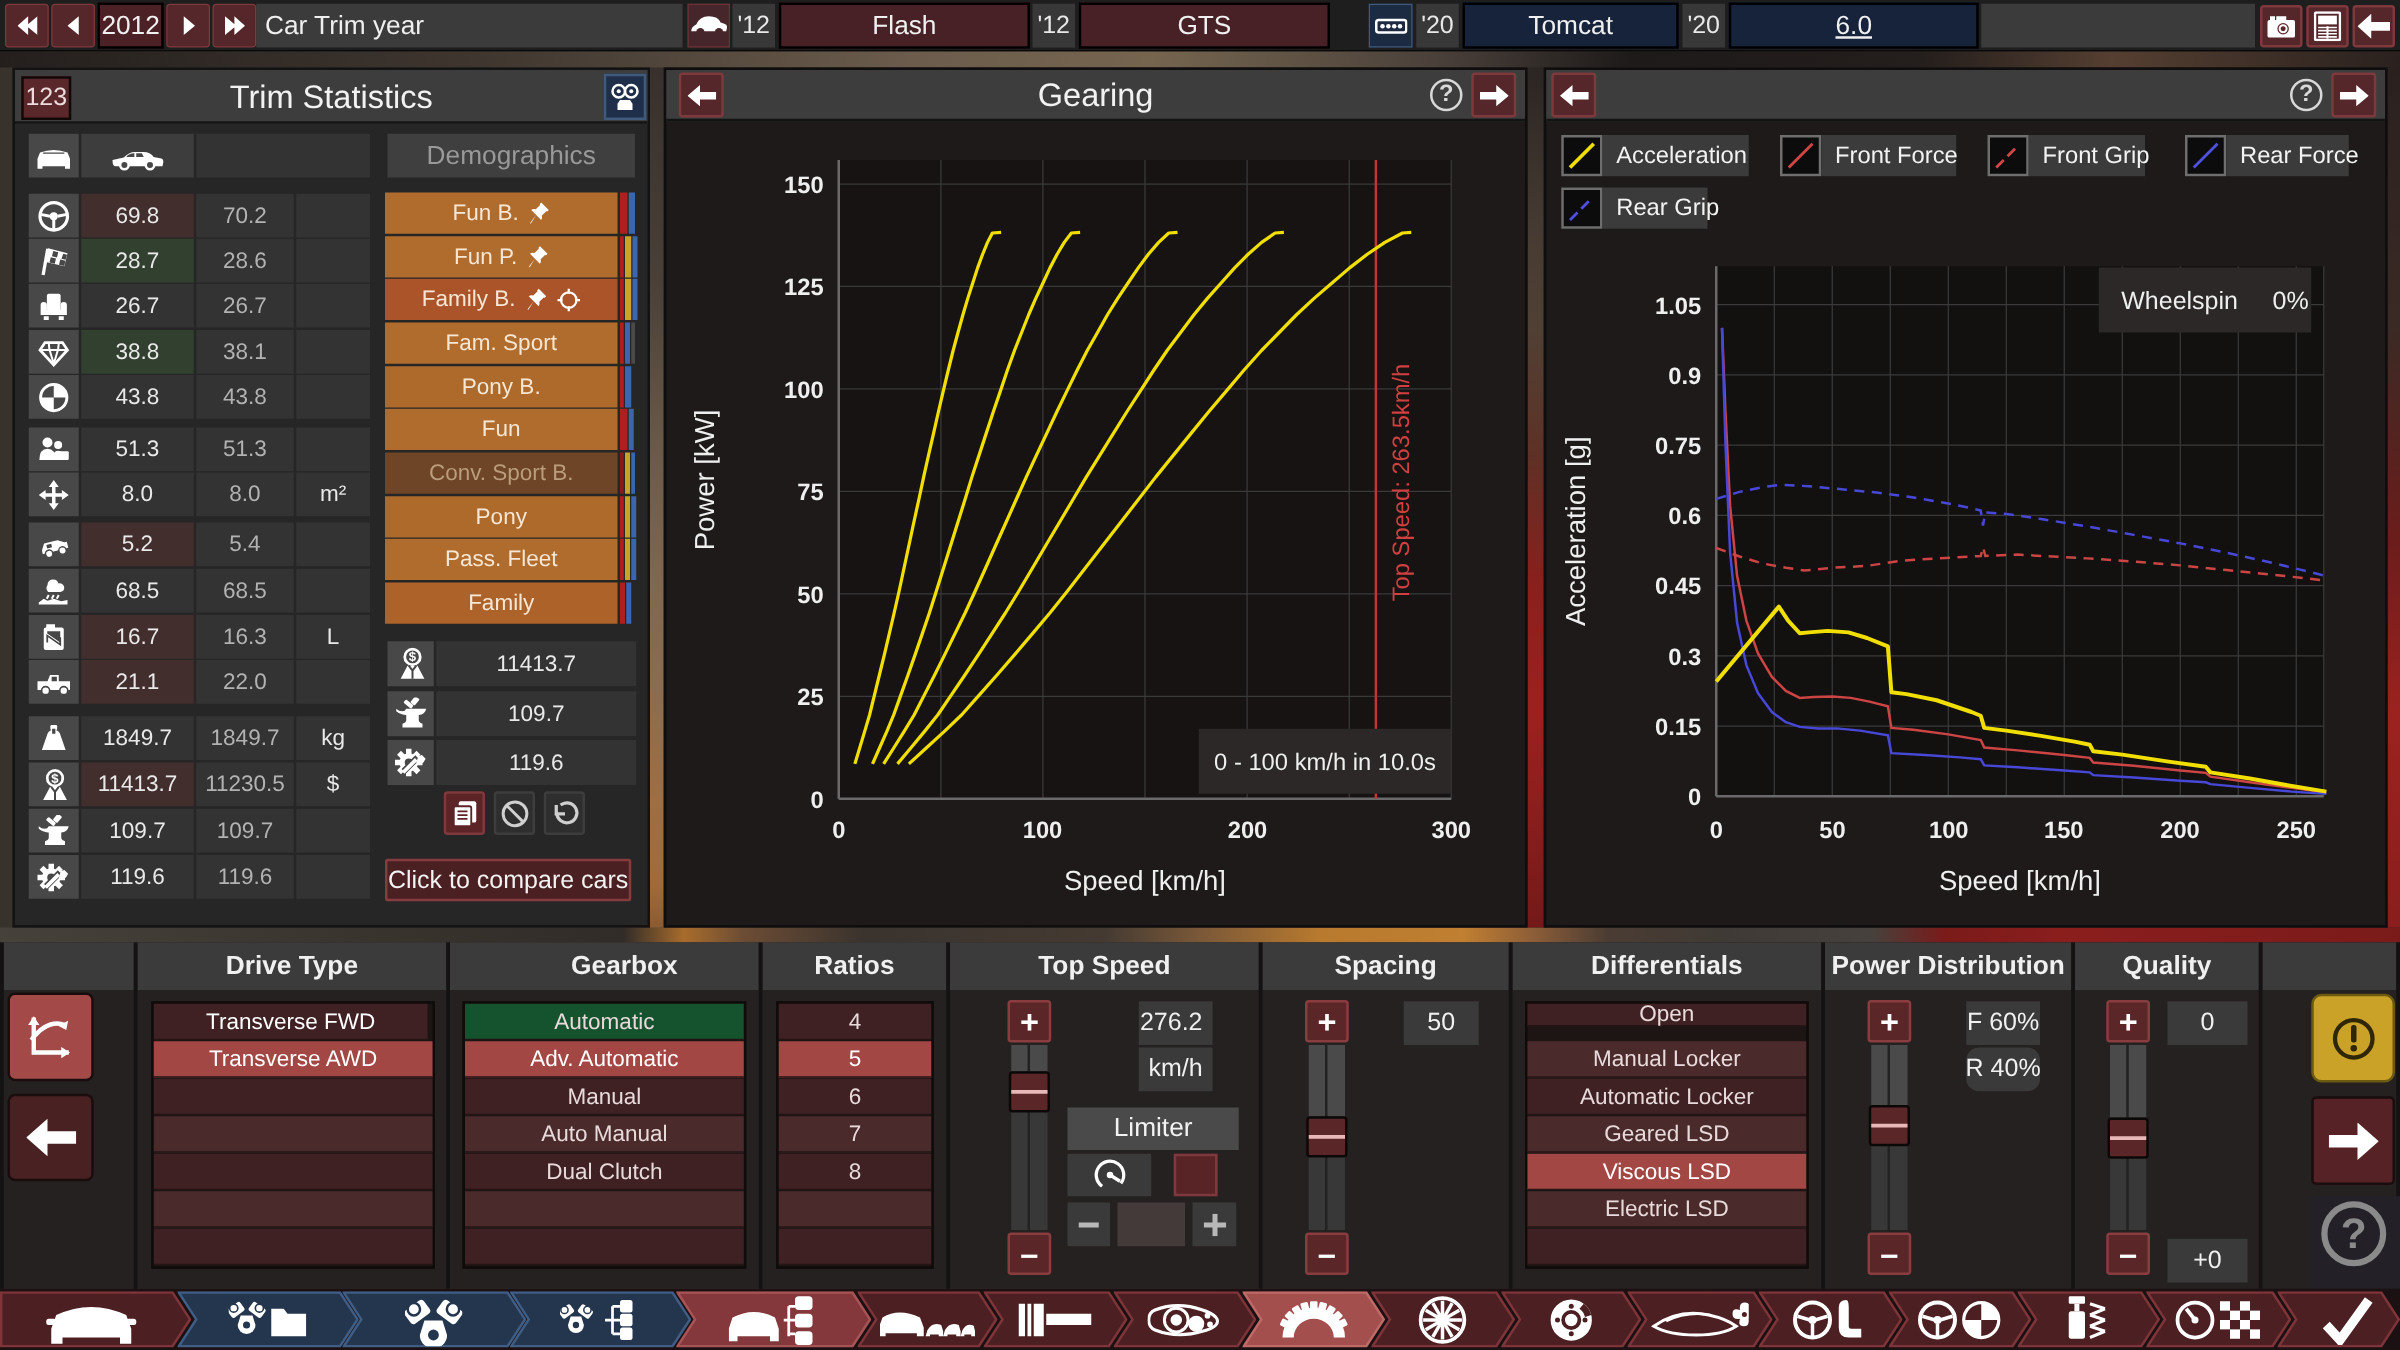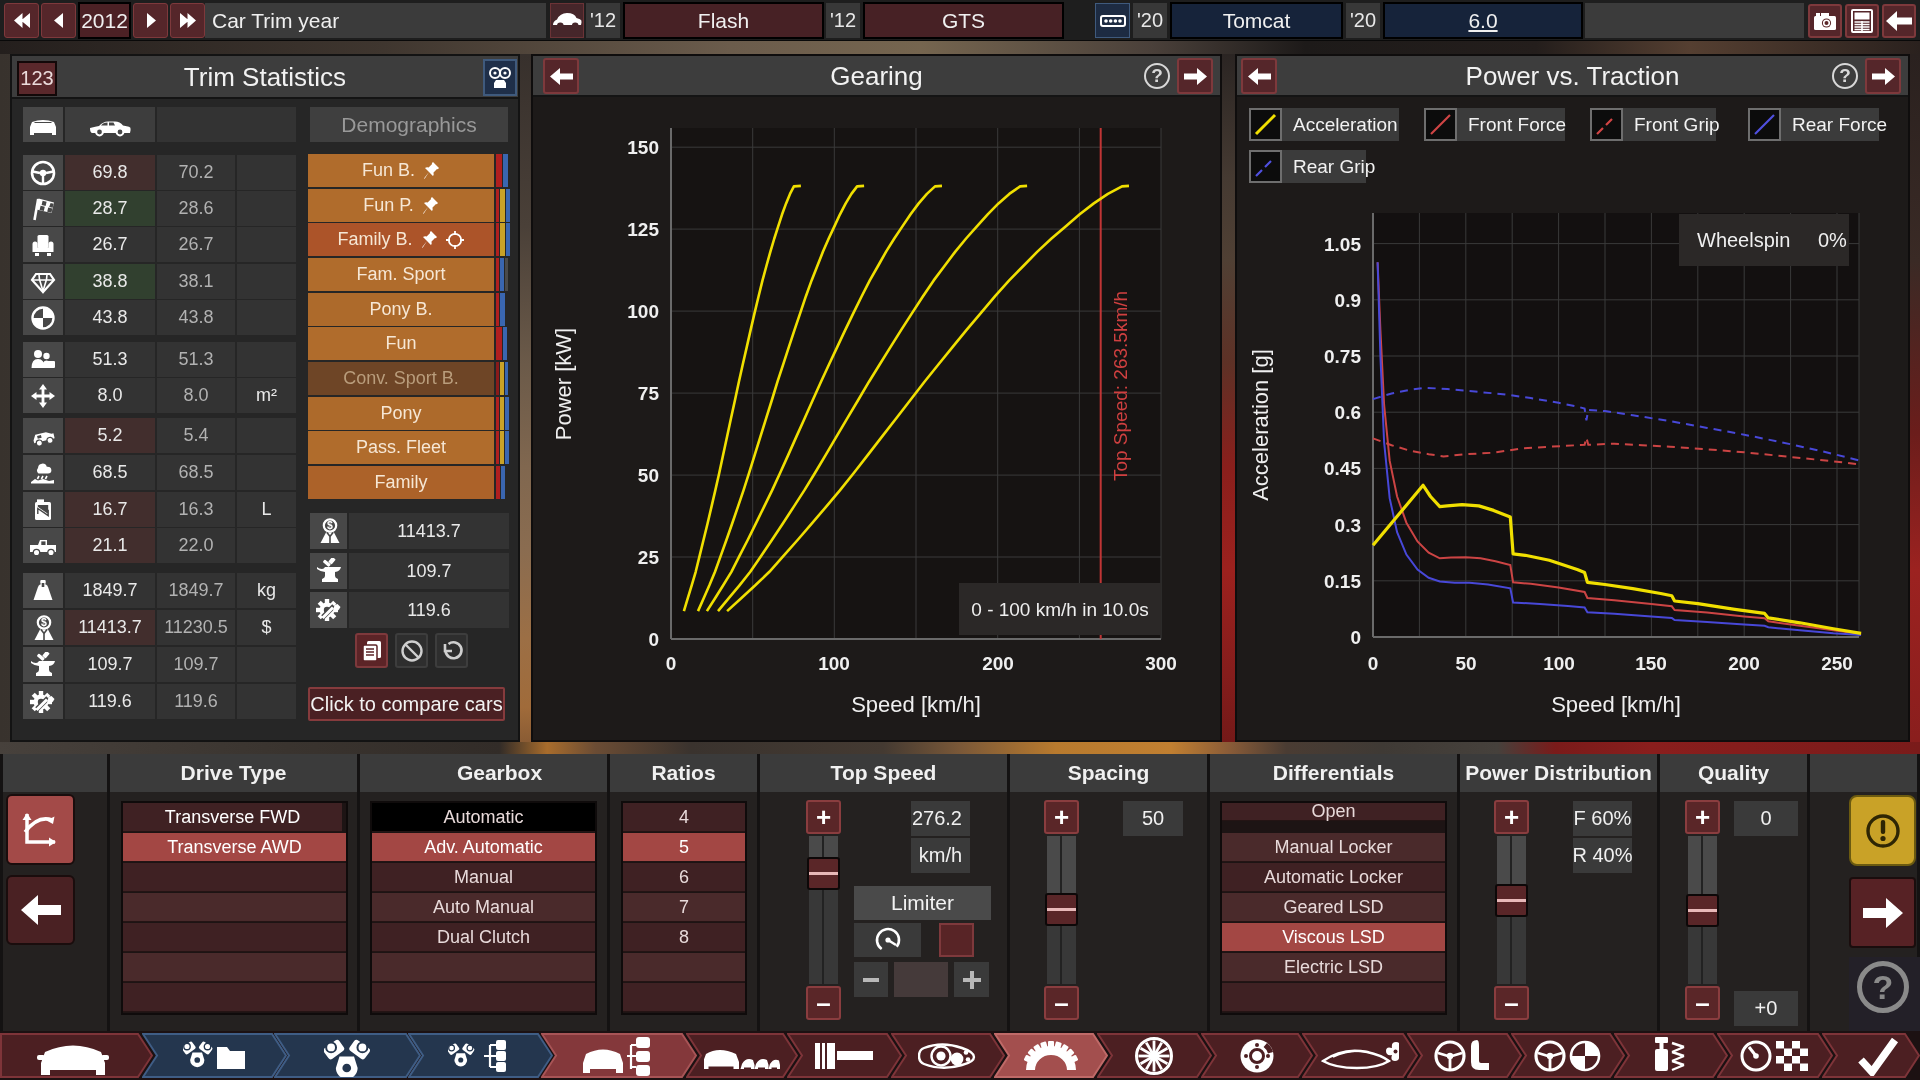--- a/index.html
+++ b/index.html
@@ -445,21 +445,20 @@
         <text x="628" y="614" text-anchor="middle" font-size="19" font-weight="bold" fill="#efefef" font-family="Liberation Sans">300</text>
         <text x="383" y="656" text-anchor="middle" font-size="22" fill="#efefef" font-family="Liberation Sans">Speed [km/h]</text>
         <text x="38" y="328" text-anchor="middle" font-size="22" fill="#efefef" font-family="Liberation Sans" transform="rotate(-90 38 328)">Power [kW]</text>
         <text x="594" y="330" text-anchor="middle" font-size="19" fill="#d04040" font-family="Liberation Sans" transform="rotate(-90 594 330)">Top Speed: 263.5km/h</text>
         <rect x="426" y="527" width="202" height="52" fill="#2b2827"></rect>
         <text x="527" y="560" text-anchor="middle" font-size="19" fill="#efefef" font-family="Liberation Sans">0 - 100 km/h in 10.0s</text>
       </svg>
 </div>
 <div class="abs" style="left:1235px;top:54px;width:675px;height:688px;background:#1d1a19;border:2px solid #0f0d0d;">
 <div class="abs" style="left:0;top:0;width:671px;height:41px;background:#3d3d3d;border-bottom:2px solid #141414;"></div>
-<div class="abs" style="left:0;top:0;width:671px;height:41px;text-align:center;line-height:41px;color:#f2f2f2;font-size:26px;">Power vs. Traction</div>
 <div class="mbtn" style="left:4px;top:2px;width:36px;height:36px;">
         <svg width="23" height="17" viewBox="0 0 23 17">
           <path d="M10 0 L0 8.5 L10 17 L10 11.5 L23 11.5 L23 5.5 L10 5.5 Z" fill="#fff"></path>
         </svg>
       </div>
 <div class="mbtn" style="left:628px;top:2px;width:36px;height:36px;">
         <svg width="23" height="17" viewBox="0 0 23 17">
           <path d="M13 0 L23 8.5 L13 17 L13 11.5 L0 11.5 L0 5.5 L13 5.5 Z" fill="#fff"></path>
         </svg>
       </div>
@@ -573,21 +572,21 @@
 <div class="abs" style="left:121px;top:47px;width:227px;height:214px;background:#1d1414;border:2px solid #0f0b0b;">
         <div class="lrow" style="left:0;top:0px;width:219px;height:29px;background:#3f2123;color:#ffffff;border-bottom:1px solid #241414;">Transverse FWD</div>
         <div class="lrow" style="left:0;top:30px;width:223px;height:29px;background:#a34744;color:#ffffff;border-bottom:1px solid #241414;">Transverse AWD</div>
         <div class="lrow" style="left:0;top:60px;width:223px;height:29px;background:#3f2123;color:#e8dada;border-bottom:1px solid #241414;"></div>
         <div class="lrow" style="left:0;top:90px;width:223px;height:29px;background:#4a2a2b;color:#e8dada;border-bottom:1px solid #241414;"></div>
         <div class="lrow" style="left:0;top:120px;width:223px;height:29px;background:#3f2123;color:#e8dada;border-bottom:1px solid #241414;"></div>
         <div class="lrow" style="left:0;top:150px;width:223px;height:29px;background:#4a2a2b;color:#e8dada;border-bottom:1px solid #241414;"></div>
         <div class="lrow" style="left:0;top:180px;width:223px;height:29px;background:#3f2123;color:#e8dada;border-bottom:1px solid #241414;"></div>
       </div>
 <div class="abs" style="left:370px;top:47px;width:227px;height:214px;background:#1d1414;border:2px solid #0f0b0b;">
-        <div class="lrow" style="left:0;top:0px;width:223px;height:29px;background:#000000;color:#e8dada;border-bottom:1px solid #241414;">Automatic</div>
+        <div class="lrow" style="left:0;top:0px;width:223px;height:29px;background:#14532d;color:#e8dada;border-bottom:1px solid #241414;">Automatic</div>
         <div class="lrow" style="left:0;top:30px;width:223px;height:29px;background:#a34744;color:#ffffff;border-bottom:1px solid #241414;">Adv. Automatic</div>
         <div class="lrow" style="left:0;top:60px;width:223px;height:29px;background:#3f2123;color:#e8dada;border-bottom:1px solid #241414;">Manual</div>
         <div class="lrow" style="left:0;top:90px;width:223px;height:29px;background:#4a2a2b;color:#e8dada;border-bottom:1px solid #241414;">Auto Manual</div>
         <div class="lrow" style="left:0;top:120px;width:223px;height:29px;background:#3f2123;color:#e8dada;border-bottom:1px solid #241414;">Dual Clutch</div>
         <div class="lrow" style="left:0;top:150px;width:223px;height:29px;background:#4a2a2b;color:#e8dada;border-bottom:1px solid #241414;"></div>
         <div class="lrow" style="left:0;top:180px;width:223px;height:29px;background:#3f2123;color:#e8dada;border-bottom:1px solid #241414;"></div>
       </div>
 <div class="abs" style="left:621px;top:47px;width:126px;height:214px;background:#1d1414;border:2px solid #0f0b0b;">
         <div class="lrow" style="left:0;top:0px;width:122px;height:29px;background:#3f2123;color:#e8dada;border-bottom:1px solid #241414;">4</div>
         <div class="lrow" style="left:0;top:30px;width:122px;height:29px;background:#a34744;color:#ffffff;border-bottom:1px solid #241414;">5</div>
@@ -642,21 +641,21 @@
       <div class="pm" style="left:1044px;top:232px;width:35px;height:34px;">–</div>
 <div class="vbox" style="left:1123px;top:47px;width:60px;height:35px;">50</div>
 <div class="pm" style="left:1494px;top:46px;width:35px;height:34px;">+</div>
       <div class="abs" style="left:1497px;top:82px;width:29px;height:48px;background:#4a4a4a;"></div>
       <div class="abs" style="left:1497px;top:130px;width:29px;height:100px;background:#383838;"></div>
       <div class="abs" style="left:1510px;top:82px;width:2px;height:148px;background:#222;"></div>
       <div class="abs" style="left:1495px;top:130px;width:33px;height:33px;background:#5a2628;border:2px solid #0d0808;border-radius:3px;"></div>
       <div class="abs" style="left:1497px;top:145px;width:29px;height:3px;background:#e8b8b8;"></div>
       <div class="pm" style="left:1494px;top:232px;width:35px;height:34px;">–</div>
 <div class="vbox" style="left:1573px;top:47px;width:59px;height:35px;">F 60%</div>
-<div class="vbox" style="left:1573px;top:84px;width:59px;height:35px;">R 40%</div>
+<div class="vbox" style="left:1573px;top:84px;width:59px;height:35px;border-radius:10px;">R 40%</div>
 <div class="pm" style="left:1685px;top:46px;width:35px;height:34px;">+</div>
       <div class="abs" style="left:1688px;top:82px;width:29px;height:58px;background:#4a4a4a;"></div>
       <div class="abs" style="left:1688px;top:140px;width:29px;height:90px;background:#383838;"></div>
       <div class="abs" style="left:1701px;top:82px;width:2px;height:148px;background:#222;"></div>
       <div class="abs" style="left:1686px;top:140px;width:33px;height:33px;background:#5a2628;border:2px solid #0d0808;border-radius:3px;"></div>
       <div class="abs" style="left:1688px;top:155px;width:29px;height:3px;background:#e8b8b8;"></div>
       <div class="pm" style="left:1685px;top:232px;width:35px;height:34px;">–</div>
 <div class="vbox" style="left:1734px;top:47px;width:64px;height:35px;">0</div>
 <div class="vbox" style="left:1734px;top:237px;width:64px;height:35px;">+0</div>
 <div class="abs" style="left:1849px;top:41px;width:67px;height:71px;background:#c9a227;border:2px solid #6b5a10;border-radius:8px;display:flex;align-items:center;justify-content:center;">

